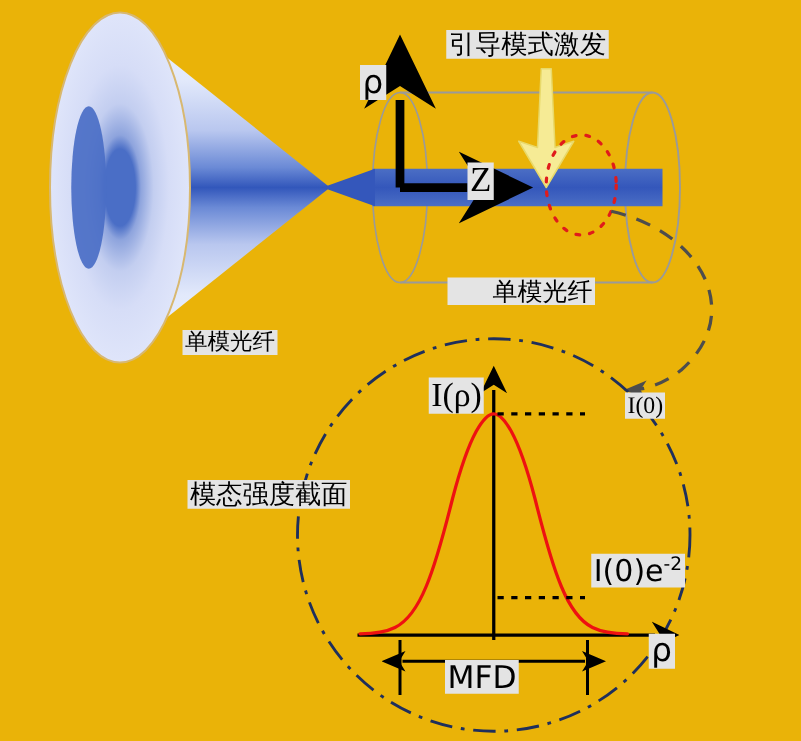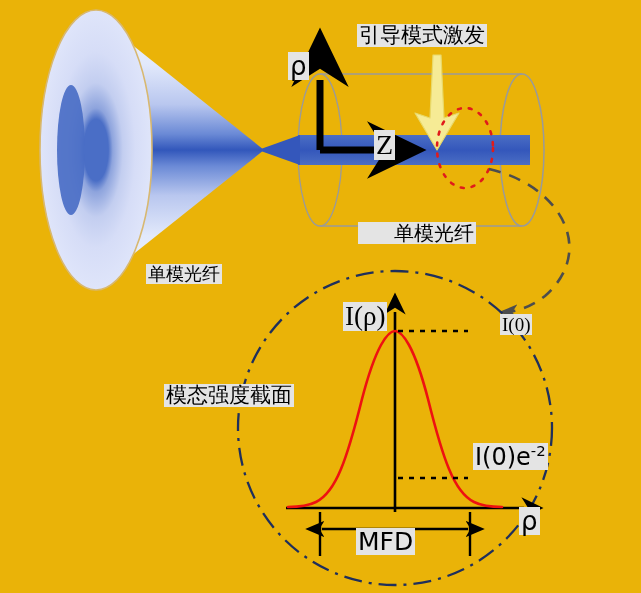--- a/index.html
+++ b/index.html
@@ -169,21 +169,21 @@
       <line x1="322" y1="529" x2="468" y2="529" stroke="#000000" stroke-width="2.4" marker-start="url(#mfdArrowStart)" marker-end="url(#mfdArrowEnd)"></line>
     </g>
   </svg>
 
   <div class="lbl cjk" style="left:357px; top:24px; font-size:21px;">引导模式激发</div>
 
   <div class="lbl cjk" style="left:358px; top:222px; font-size:20px;padding-left:36px;">单模光纤</div>
 
   <div class="lbl cjk" style="left:146px; top:264px; font-size:18px;">单模光纤</div>
 
-  <div class="lbl cjk" style="left:164px; top:384px; font-size:21px;">模态强度截面</div>
+  <div class="lbl cjk" style="left:150px; top:384px; font-size:21px;">模态强度截面</div>
 
   <div class="lbl sanslbl" style="left:288px; top:52px; font-size:26px;">ρ</div>
 
   <div class="lbl mathlbl" style="left:374px; top:130px; font-size:28px;">Z</div>
 
   <div class="lbl mathlbl" style="left:343px; top:302px; font-size:27px;">I(ρ)</div>
 
   <div class="lbl mathlbl" style="left:461px; top:314px; font-size:19px;margin-left:39px;">I(0)</div>
 
   <div class="lbl sanslbl" style="left:473px; top:443px; font-size:24px;"><span>I(0)e</span><span class="sup">-2</span></div>

